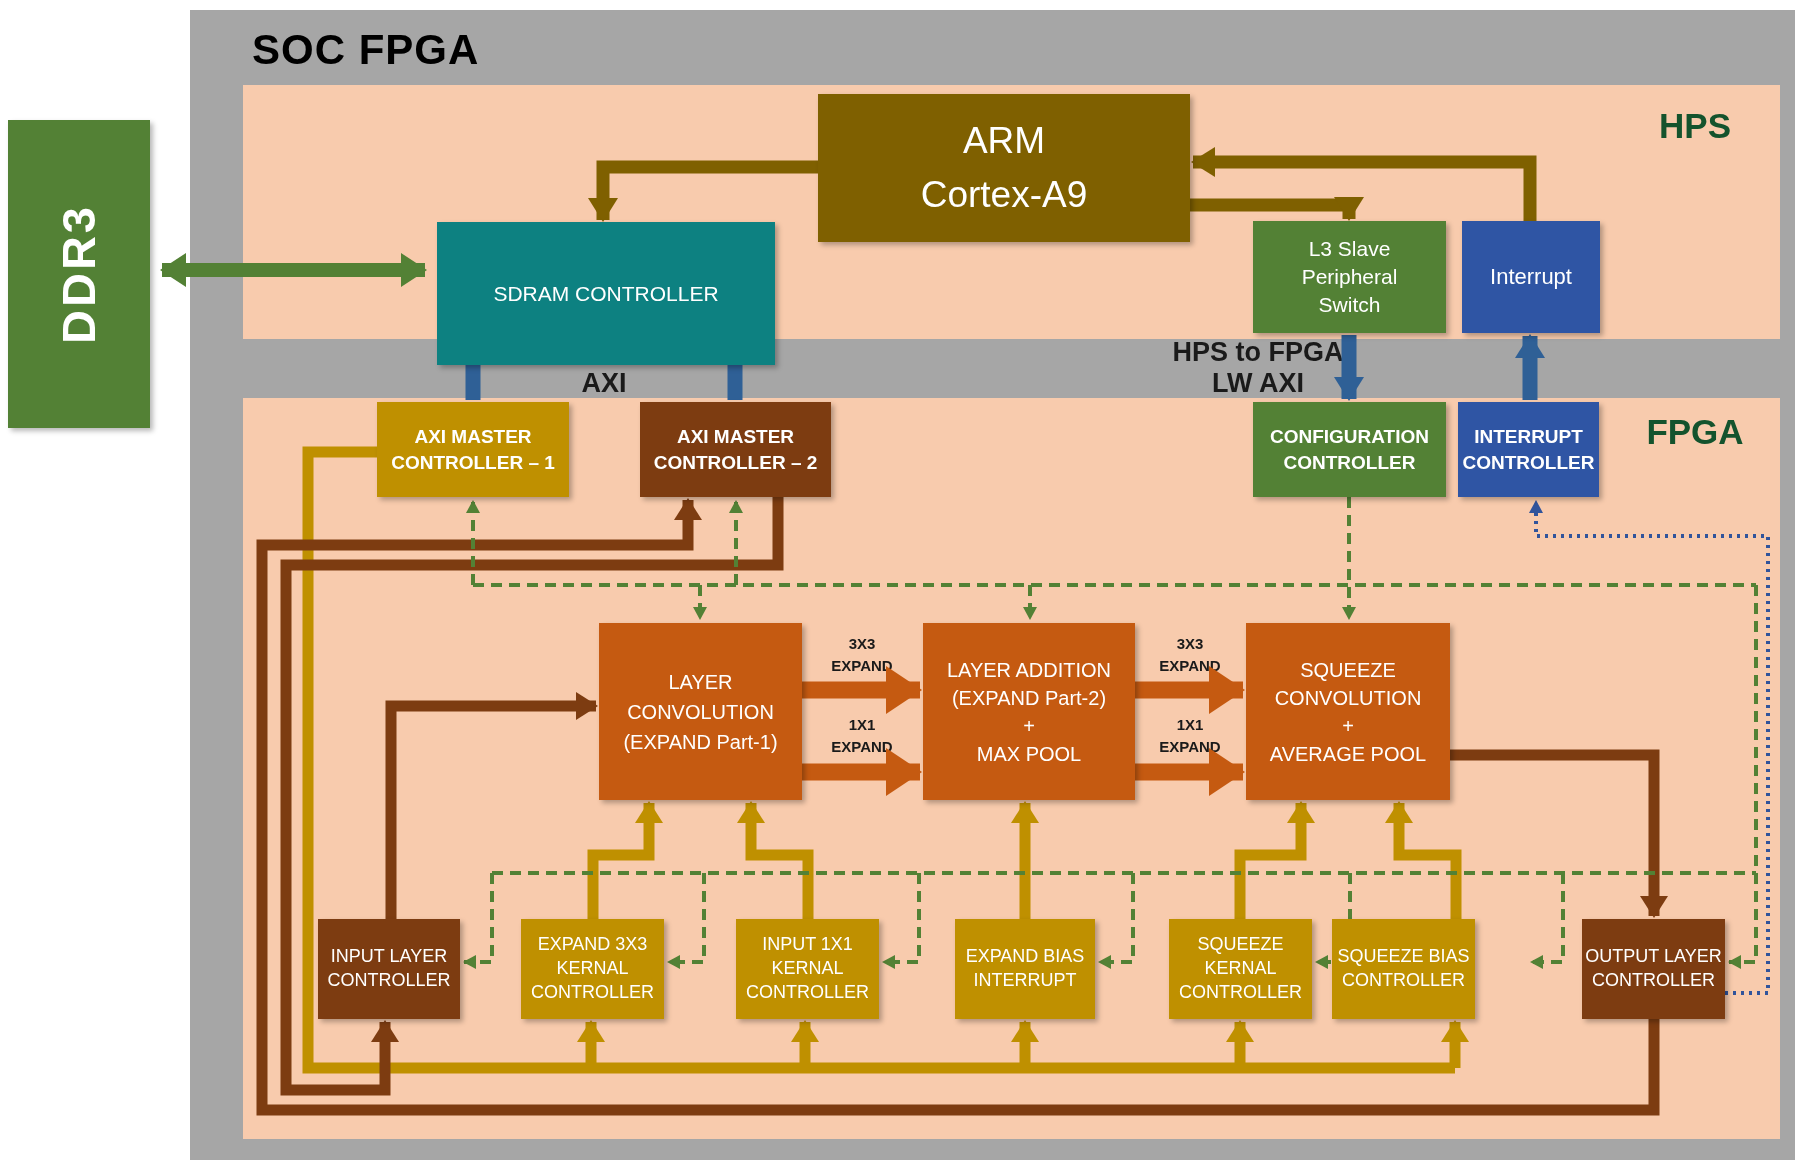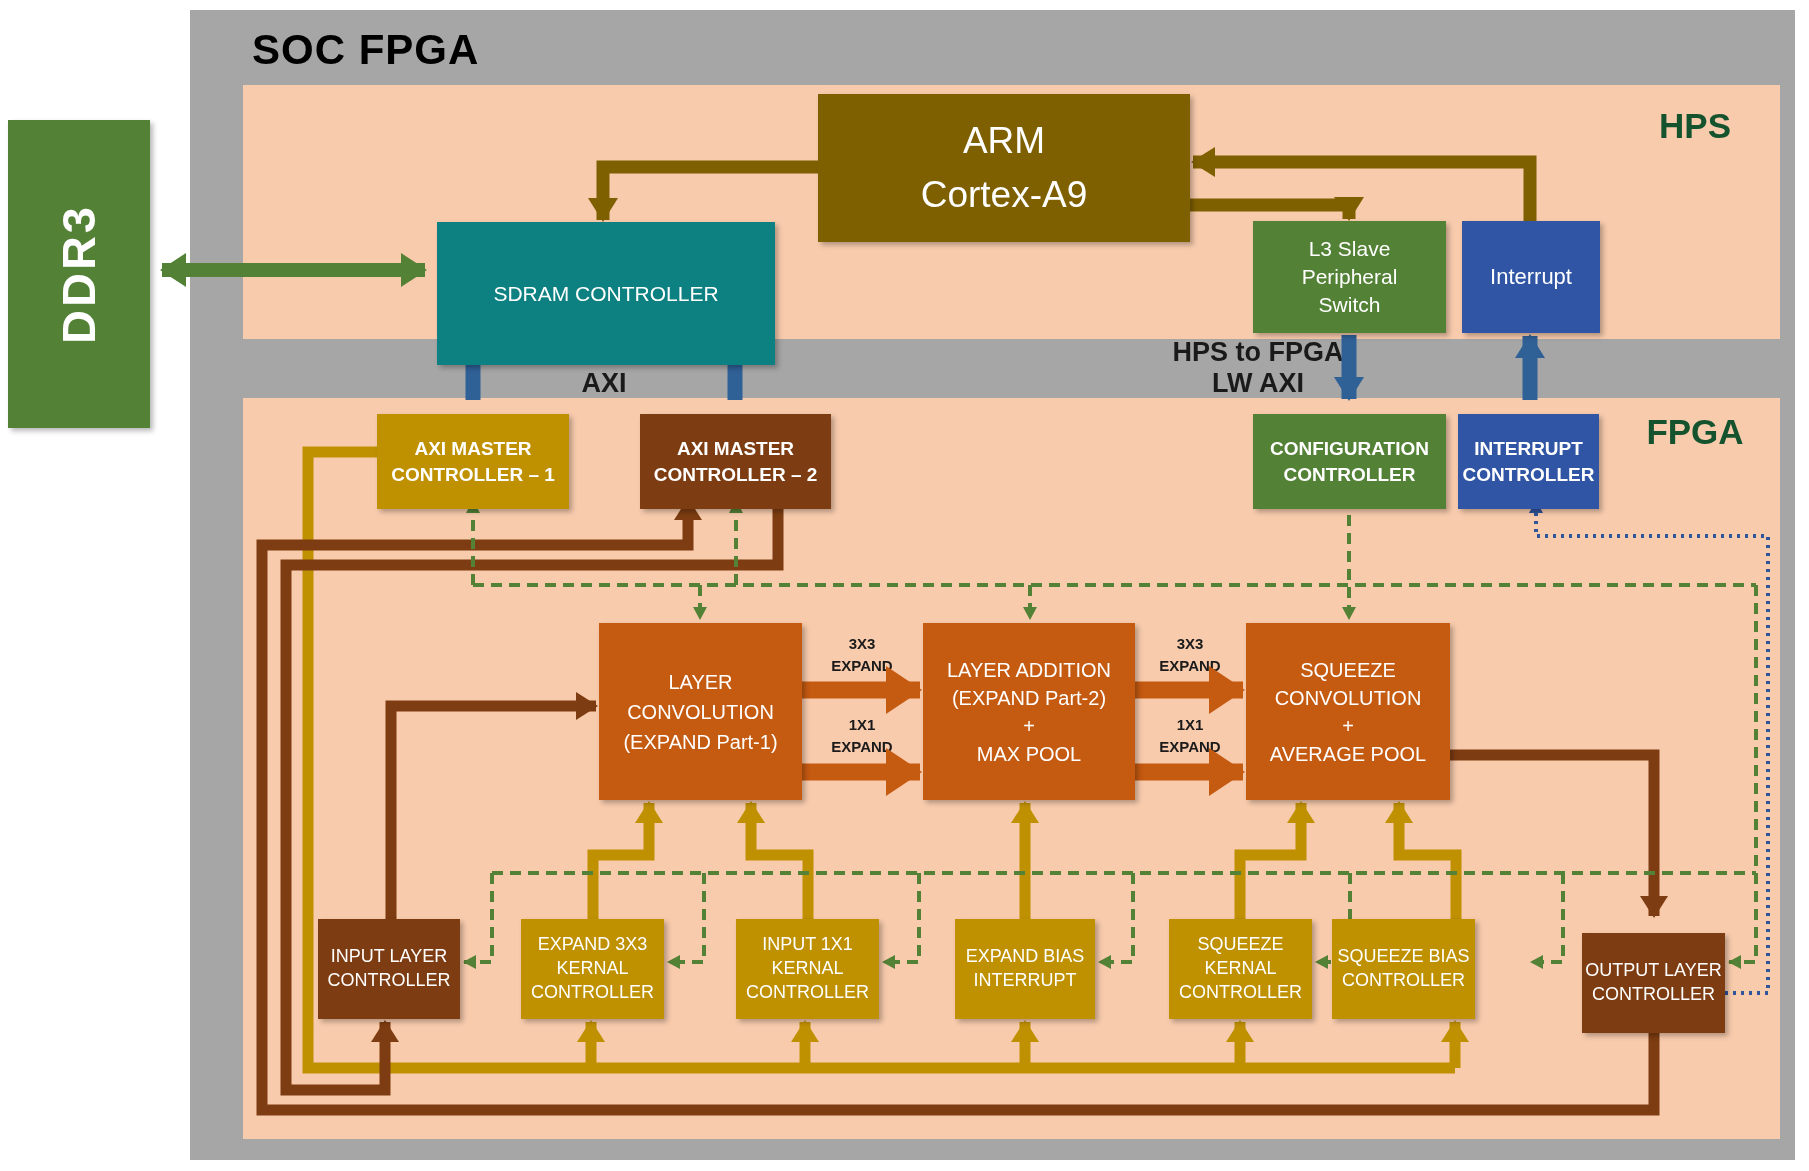--- a/index.html
+++ b/index.html
@@ -17,21 +17,21 @@
   .box{position:absolute;display:flex;align-items:center;justify-content:center;
        text-align:center;white-space:pre-line;color:#fff;font-size:19px;line-height:1.32;
        box-shadow:3px 3px 5px rgba(0,0,0,.28);}
   .b-green{background:var(--green);}
   .b-teal{background:var(--teal);}
   .b-olive{background:var(--olive);}
   .b-blue{background:var(--blue);}
   .b-gold{background:var(--gold);}
   .b-brown{background:var(--brown);}
   .b-orange{background:var(--orange);}
-  .bold{font-weight:700;margin-top:12px;}
+  .bold{font-weight:700;}
   .lbl{position:absolute;color:var(--ink);font-weight:700;white-space:pre-line;
        text-align:center;}
   .title{position:absolute;color:#000;font-weight:700;font-size:42px;letter-spacing:1px;}
   .zone-lbl{position:absolute;color:#14532d;font-weight:700;font-size:35px;text-align:center;}
   .ddr3-text{transform:rotate(-90deg);color:#fff;font-weight:700;font-size:47px;letter-spacing:3px;}
   svg.wires{position:absolute;left:0;top:0;pointer-events:none;}
   .ln{fill:none;}
   .ln-olive{stroke:var(--olive);stroke-width:13;}
   .ln-bluearrow{stroke:var(--bluearrow);stroke-width:15;}
   .ln-green{stroke:var(--green);stroke-width:14;}
@@ -192,16 +192,16 @@
   <div class="box b-gold" style="left:736px;top:919px;width:143px;height:100px;font-size:18px;">INPUT 1X1
 KERNAL
 CONTROLLER</div>
   <div class="box b-gold" style="left:955px;top:919px;width:140px;height:100px;font-size:18px;">EXPAND BIAS
 INTERRUPT</div>
   <div class="box b-gold" style="left:1169px;top:919px;width:143px;height:100px;font-size:18px;">SQUEEZE
 KERNAL
 CONTROLLER</div>
   <div class="box b-gold" style="left:1332px;top:919px;width:143px;height:100px;font-size:18px;">SQUEEZE BIAS
 CONTROLLER</div>
-  <div class="box b-brown" style="left:1582px;top:919px;width:143px;height:100px;font-size:18px;margin-top:14px;">OUTPUT LAYER
+  <div class="box b-brown" style="left:1582px;top:919px;width:143px;height:100px;font-size:18px;">OUTPUT LAYER
 CONTROLLER</div>
 
 </div>
 
 </body></html>

